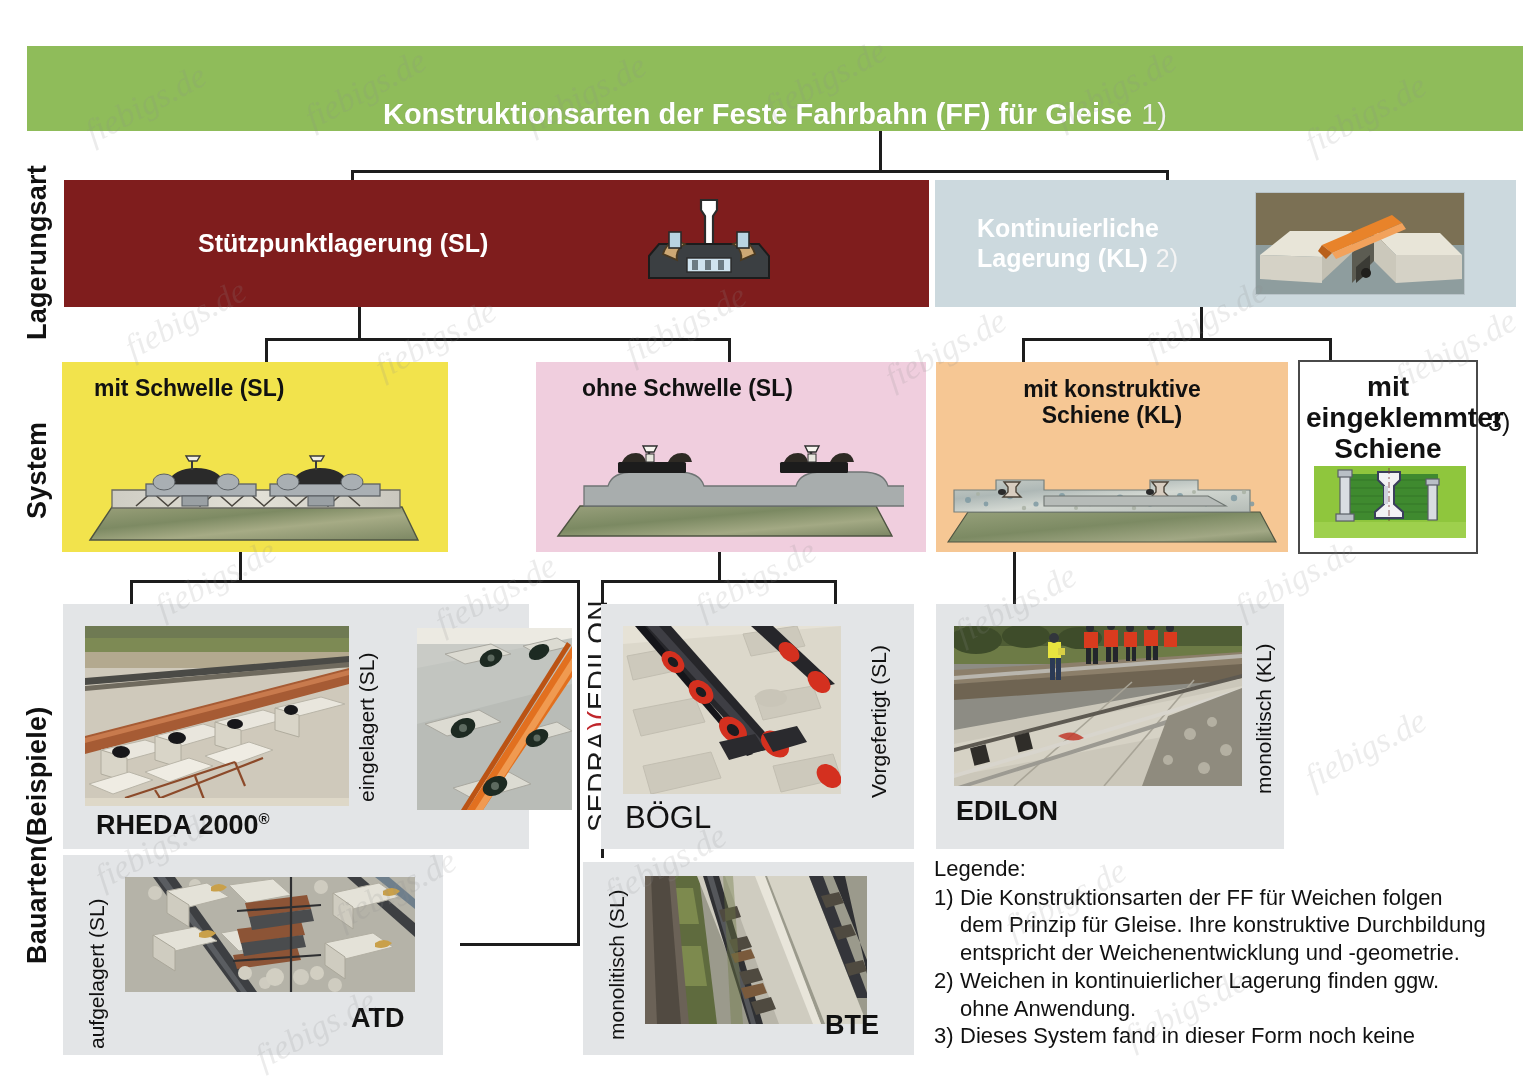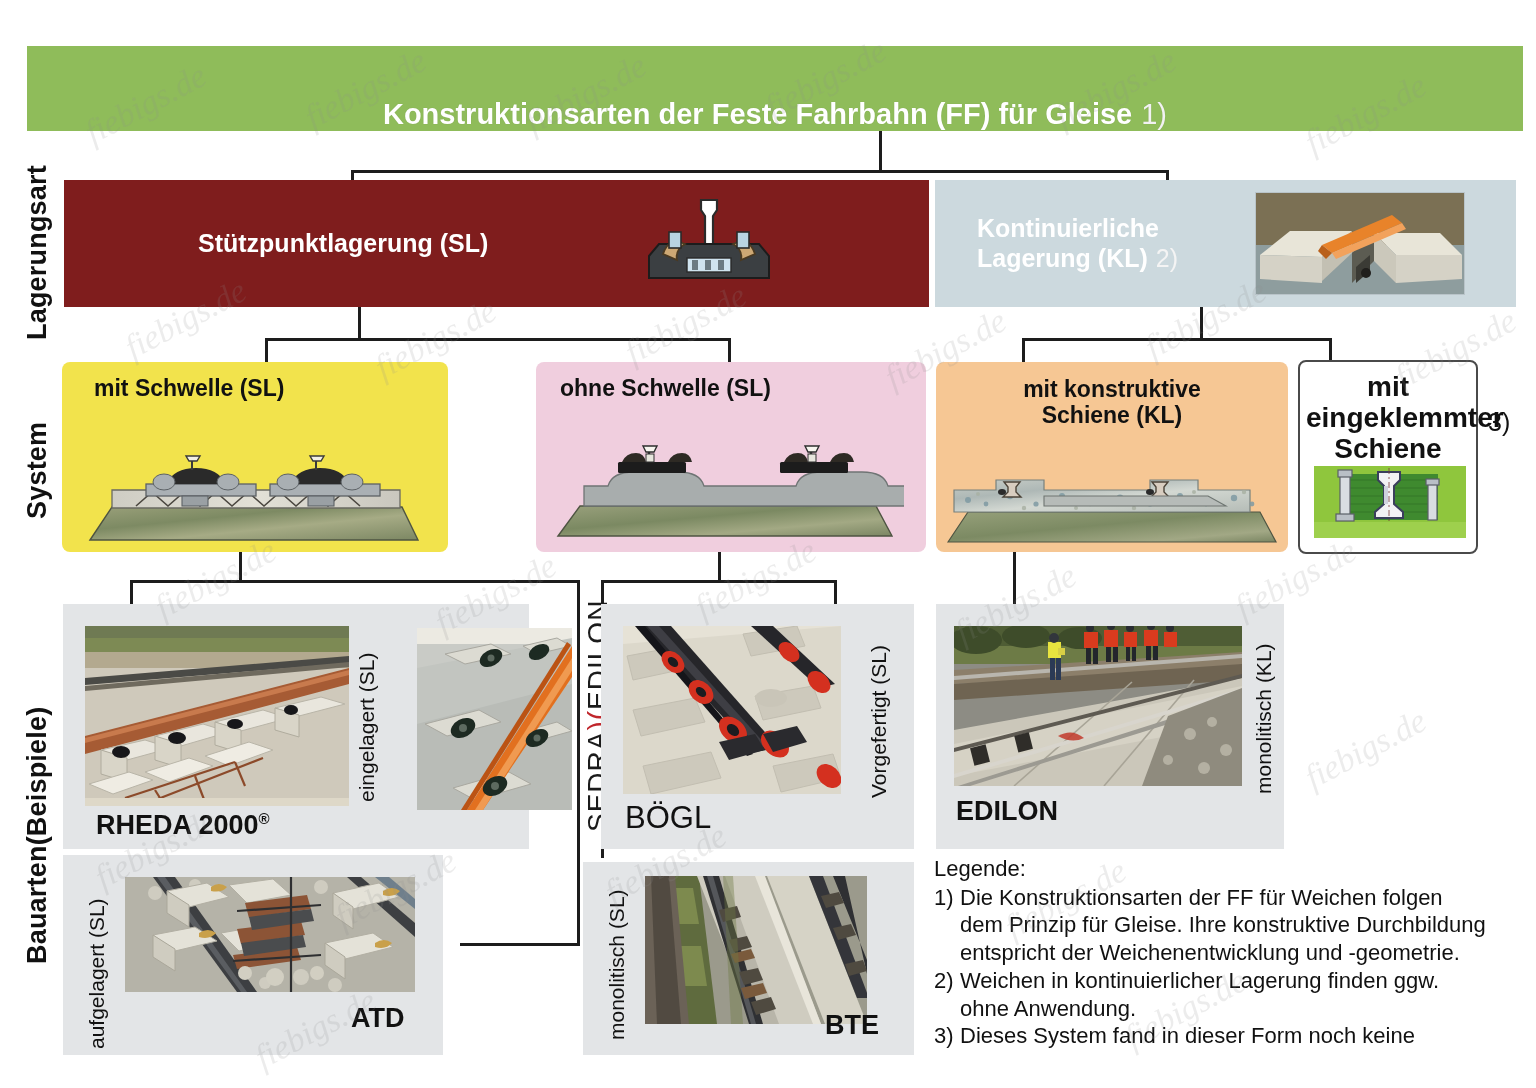--- a/index.html
+++ b/index.html
@@ -65,21 +65,20 @@
   .lag-sl { background: #7f1d1d; }
   .lag-kl { background: #ccd9de; }
   .lag-kl .sup { font-weight: normal; color: #f4f4f4; }
 
   .sys-box {
     position: absolute;
     padding: 14px 0 0 0;
     color: #111;
     font-weight: bold;
     font-size: 23px;
-    border-radius: 8px;
   }
   .sys-yellow { background: #f2e34c; }
   .sys-pink  { background: #f0cede; }
   .sys-orange{ background: #f6c794; }
   .sys-white { background: #ffffff; border: 2px solid #4a4a4a; }
 
   .sys-title { padding: 0 18px; line-height: 1.12; }
   .sys-title.center { text-align: center; padding: 0 6px; }
 
   
@@ -290,21 +289,21 @@
           <ellipse cx="204" cy="38" rx="11" ry="8" fill="#a9afb3" stroke="#5c6165" stroke-width="1"></ellipse>
           <ellipse cx="268" cy="38" rx="11" ry="8" fill="#a9afb3" stroke="#5c6165" stroke-width="1"></ellipse>
           <path d="M232 26 v-14" stroke="#3a3a3a" stroke-width="2"></path>
           <path d="M226 12 h14 l-3 5 h-8 z" fill="#f2f0e6" stroke="#3a3a3a" stroke-width="1.4"></path>
         </g>
       </svg>
     </span>
   </div>
 
   <div class="sys-box sys-pink" style="left:536px; top:362px; width:390px; height:190px;">
-    <div class="sys-title" style="padding-left:24px;">ohne Schwelle (SL)</div>
+    <div class="sys-title" style="padding-left:46px;">ohne Schwelle (SL)</div>
     <span class="art" style="left:18px; top:78px; width:350px; height:100px;">
       <svg viewBox="0 0 350 100" width="350" height="100">
         <defs>
           <linearGradient id="grav2" x1="0" y1="0" x2="1" y2="1">
             <stop offset="0%" stop-color="#99a07c"></stop>
               <stop offset="40%" stop-color="#7b8962"></stop>
             <stop offset="70%" stop-color="#a3a984"></stop>
               <stop offset="100%" stop-color="#7b8663"></stop>
           </linearGradient>
         </defs>

